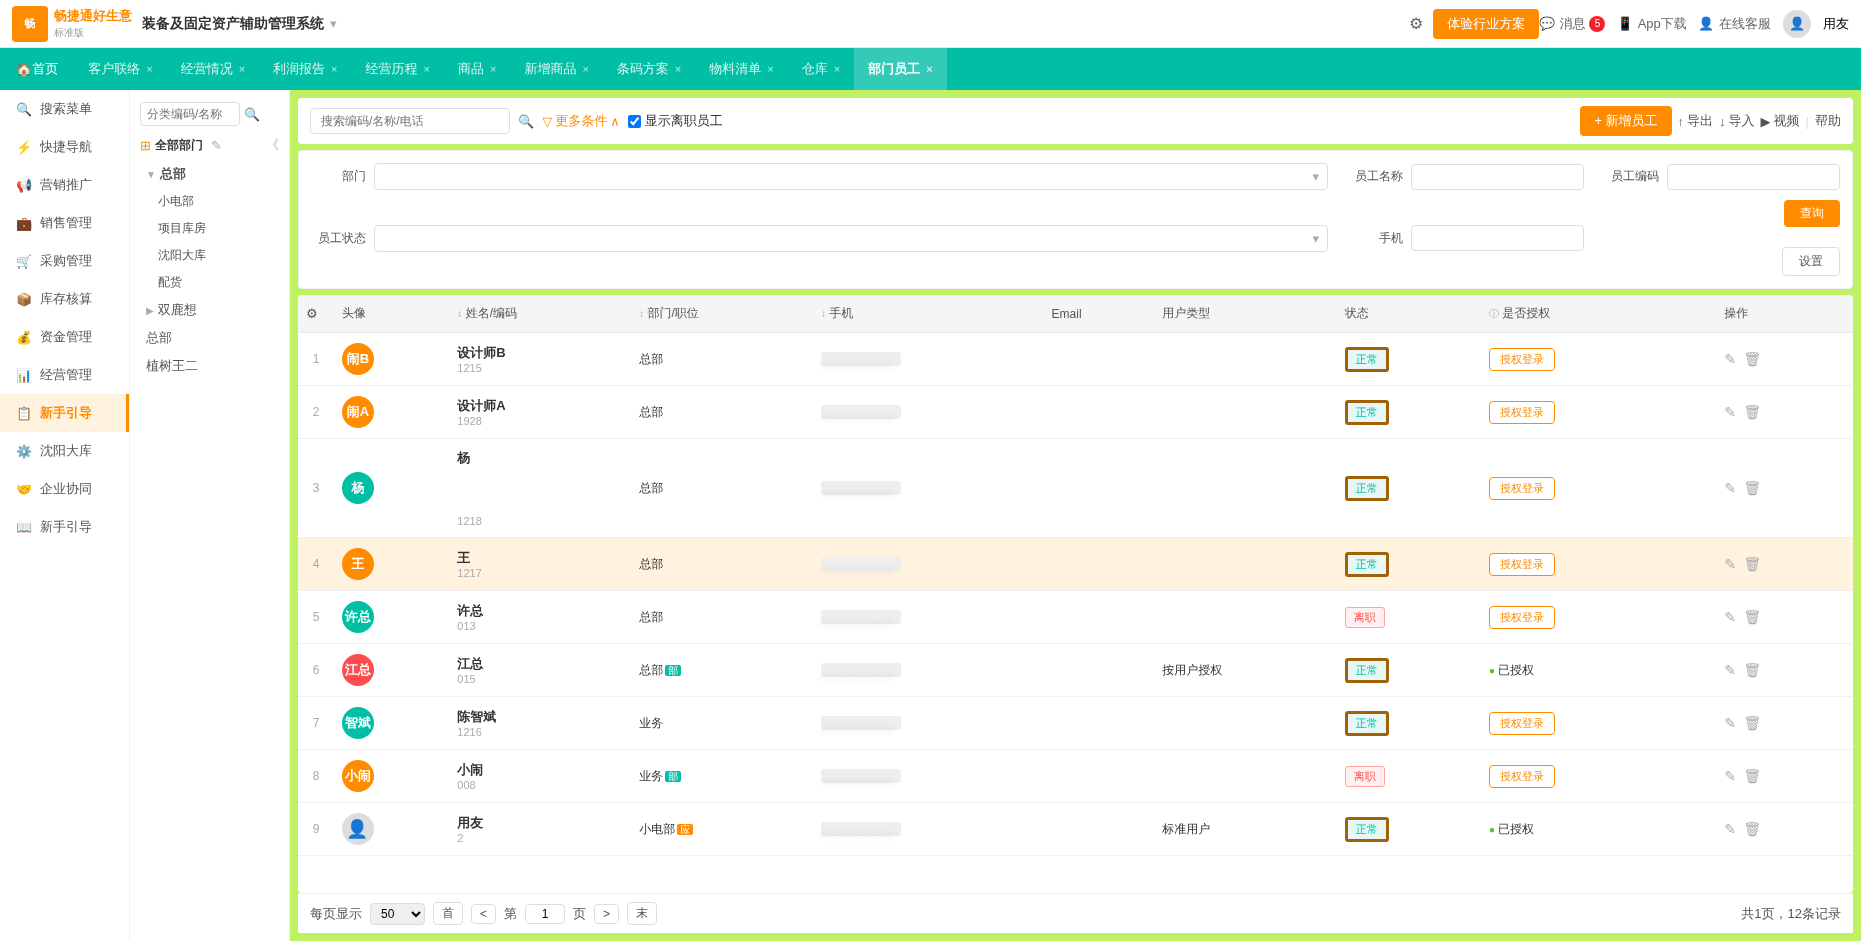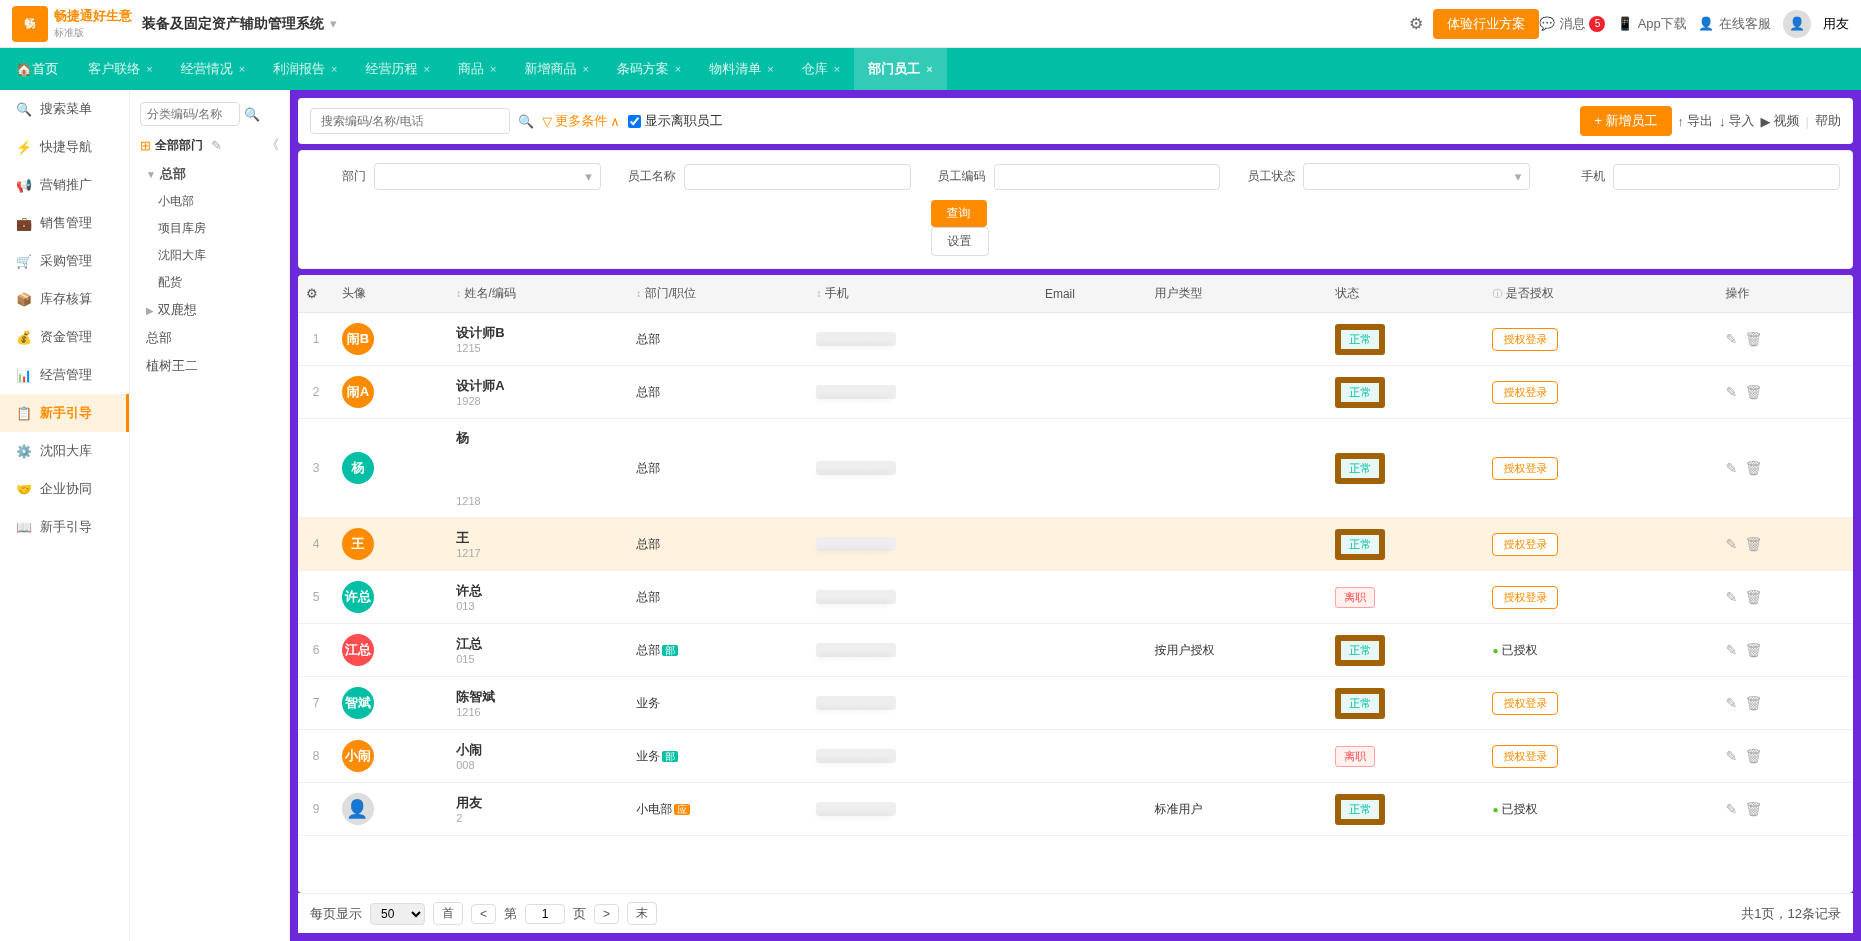--- a/index.html
+++ b/index.html
@@ -42,50 +42,50 @@
 
     
     .dept-tree { width: 160px; background: #fff; border-right: 1px solid #f0f0f0; padding: 8px 0; flex-shrink: 0; overflow-y: auto; }
     .dept-search { display: flex; align-items: center; gap: 4px; padding: 4px 10px; }
     .dept-search input { border: 1px solid #ddd; border-radius: 4px; padding: 3px 6px; font-size: 12px; width: 100px; outline: none; }
     .dept-header-row { display: flex; align-items: center; padding: 6px 10px; gap: 4px; }
     .dept-node { padding: 5px 10px 5px 16px; font-size: 12px; color: #555; cursor: pointer; display: flex; align-items: center; gap: 4px; }
     .dept-node.parent { font-weight: bold; }
 
     
-    .main-panel { flex: 1; display: flex; flex-direction: column; overflow: hidden; padding: 8px; background: #6d28d9; }
+    .main-panel { flex: 1; display: flex; flex-direction: column; overflow: hidden; padding: 8px; background: #bef264; }
     .search-bar { background: #fff; padding: 8px 12px; border-radius: 4px; display: flex; align-items: center; gap: 8px; margin-bottom: 6px; flex-wrap: wrap; }
     .search-input { border: 1px solid #ddd; border-radius: 4px; padding: 5px 10px; font-size: 12px; width: 200px; outline: none; }
     .search-btn { background: none; border: none; cursor: pointer; color: #aaa; }
     .filter-btn { display: flex; align-items: center; gap: 3px; color: #ff8c00; font-size: 12px; cursor: pointer; border: none; background: none; }
     .show-resign-cb { display: flex; align-items: center; gap: 4px; font-size: 12px; color: #333; cursor: pointer; }
     .toolbar-right { margin-left: auto; display: flex; align-items: center; gap: 6px; }
     .add-btn { background: #ff8c00; color: white; border: none; border-radius: 4px; padding: 6px 14px; font-size: 13px; cursor: pointer; display: flex; align-items: center; gap: 4px; }
     .tool-btn { background: none; border: none; color: #555; font-size: 12px; cursor: pointer; display: flex; align-items: center; gap: 3px; }
 
     
-    .filter-form { background: #fff; border: 1px solid #f0f0f0; border-radius: 4px; padding: 12px; margin-bottom: 6px; display: grid; grid-template-columns: 1fr 1fr 1fr 1fr 1fr; gap: 10px 20px; }
+    .filter-form { background: #fff; border: 1px solid #f0f0f0; border-radius: 4px; padding: 12px; margin-bottom: 6px; display: grid; grid-template-columns: 1fr; gap: 10px 20px; }
     .filter-row { display: flex; align-items: center; gap: 8px; }
     .filter-label { color: #555; font-size: 12px; white-space: nowrap; width: 55px; text-align: right; }
     .filter-input { flex: 1; border: 1px solid #ddd; border-radius: 4px; padding: 5px 8px; font-size: 12px; outline: none; }
     .filter-select { flex: 1; border: 1px solid #ddd; border-radius: 4px; padding: 5px 8px; font-size: 12px; outline: none; background: white; display: flex; align-items: center; justify-content: space-between; cursor: pointer; }
-    .filter-actions { grid-column: 3; display: flex; flex-direction: column; gap: 0; align-items: flex-start; }
+    .filter-actions { grid-column: 3; display: flex; flex-direction: column; gap: 20px; align-items: flex-end; }
     .search-action-btn { background: #ff8c00; color: white; border: none; border-radius: 4px; padding: 5px 16px; font-size: 12px; cursor: pointer; }
     .reset-btn { background: white; color: #555; border: 1px solid #ddd; border-radius: 4px; padding: 5px 16px; font-size: 12px; cursor: pointer; }
 
     
     .table-container { flex: 1; background: #fff; border-radius: 4px; overflow: auto; }
     table { width: 100%; border-collapse: collapse; }
     thead tr { background: #f5f5f5; }
     th { padding: 10px 8px; text-align: left; font-weight: normal; color: #555; font-size: 12px; border-bottom: 1px solid #e8e8e8; white-space: nowrap; }
     td { padding: 10px 8px; font-size: 12px; color: #333; border-bottom: 1px solid #f0f0f0; vertical-align: middle; }
     tr.highlighted { background: #fff3e0; }
     .avatar-circle { width: 32px; height: 32px; border-radius: 50%; display: flex; align-items: center; justify-content: center; color: white; font-size: 13px; font-weight: bold; flex-shrink: 0; }
     .status-badge { display: inline-block; padding: 2px 8px; border-radius: 3px; font-size: 11px; }
-    .status-normal { background: #e6f7f5; color: #00bfa5; border: 6px solid #a16207; }
+    .status-normal { background: #e6f7f5; color: #00bfa5; border: 3px solid #a16207; }
     .status-resign { background: #fff1f0; color: #ff4d4f; border: 1px solid #ffa39e; }
     .auth-btn { border: 1px solid #ff8c00; color: #ff8c00; background: white; border-radius: 4px; padding: 3px 10px; font-size: 11px; cursor: pointer; }
     .auth-granted { color: #333; font-size: 12px; display: flex; align-items: center; gap: 3px; }
     .auth-granted::before { content: '●'; color: #52c41a; font-size: 10px; }
     .op-btn { color: #aaa; cursor: pointer; font-size: 14px; margin-right: 4px; }
     .phone-blur { color: transparent; text-shadow: 0 0 6px rgba(0,0,0,0.3); font-size: 12px; background: #eee; border-radius: 3px; display: inline-block; width: 80px; height: 14px; }
     .dept-small-badge { background: #00bfa5; color: white; font-size: 10px; padding: 0 3px; border-radius: 2px; margin-left: 2px; }
     .dept-small-badge-orange { background: #ff8c00; color: white; font-size: 10px; padding: 0 3px; border-radius: 2px; margin-left: 2px; }
 
     

